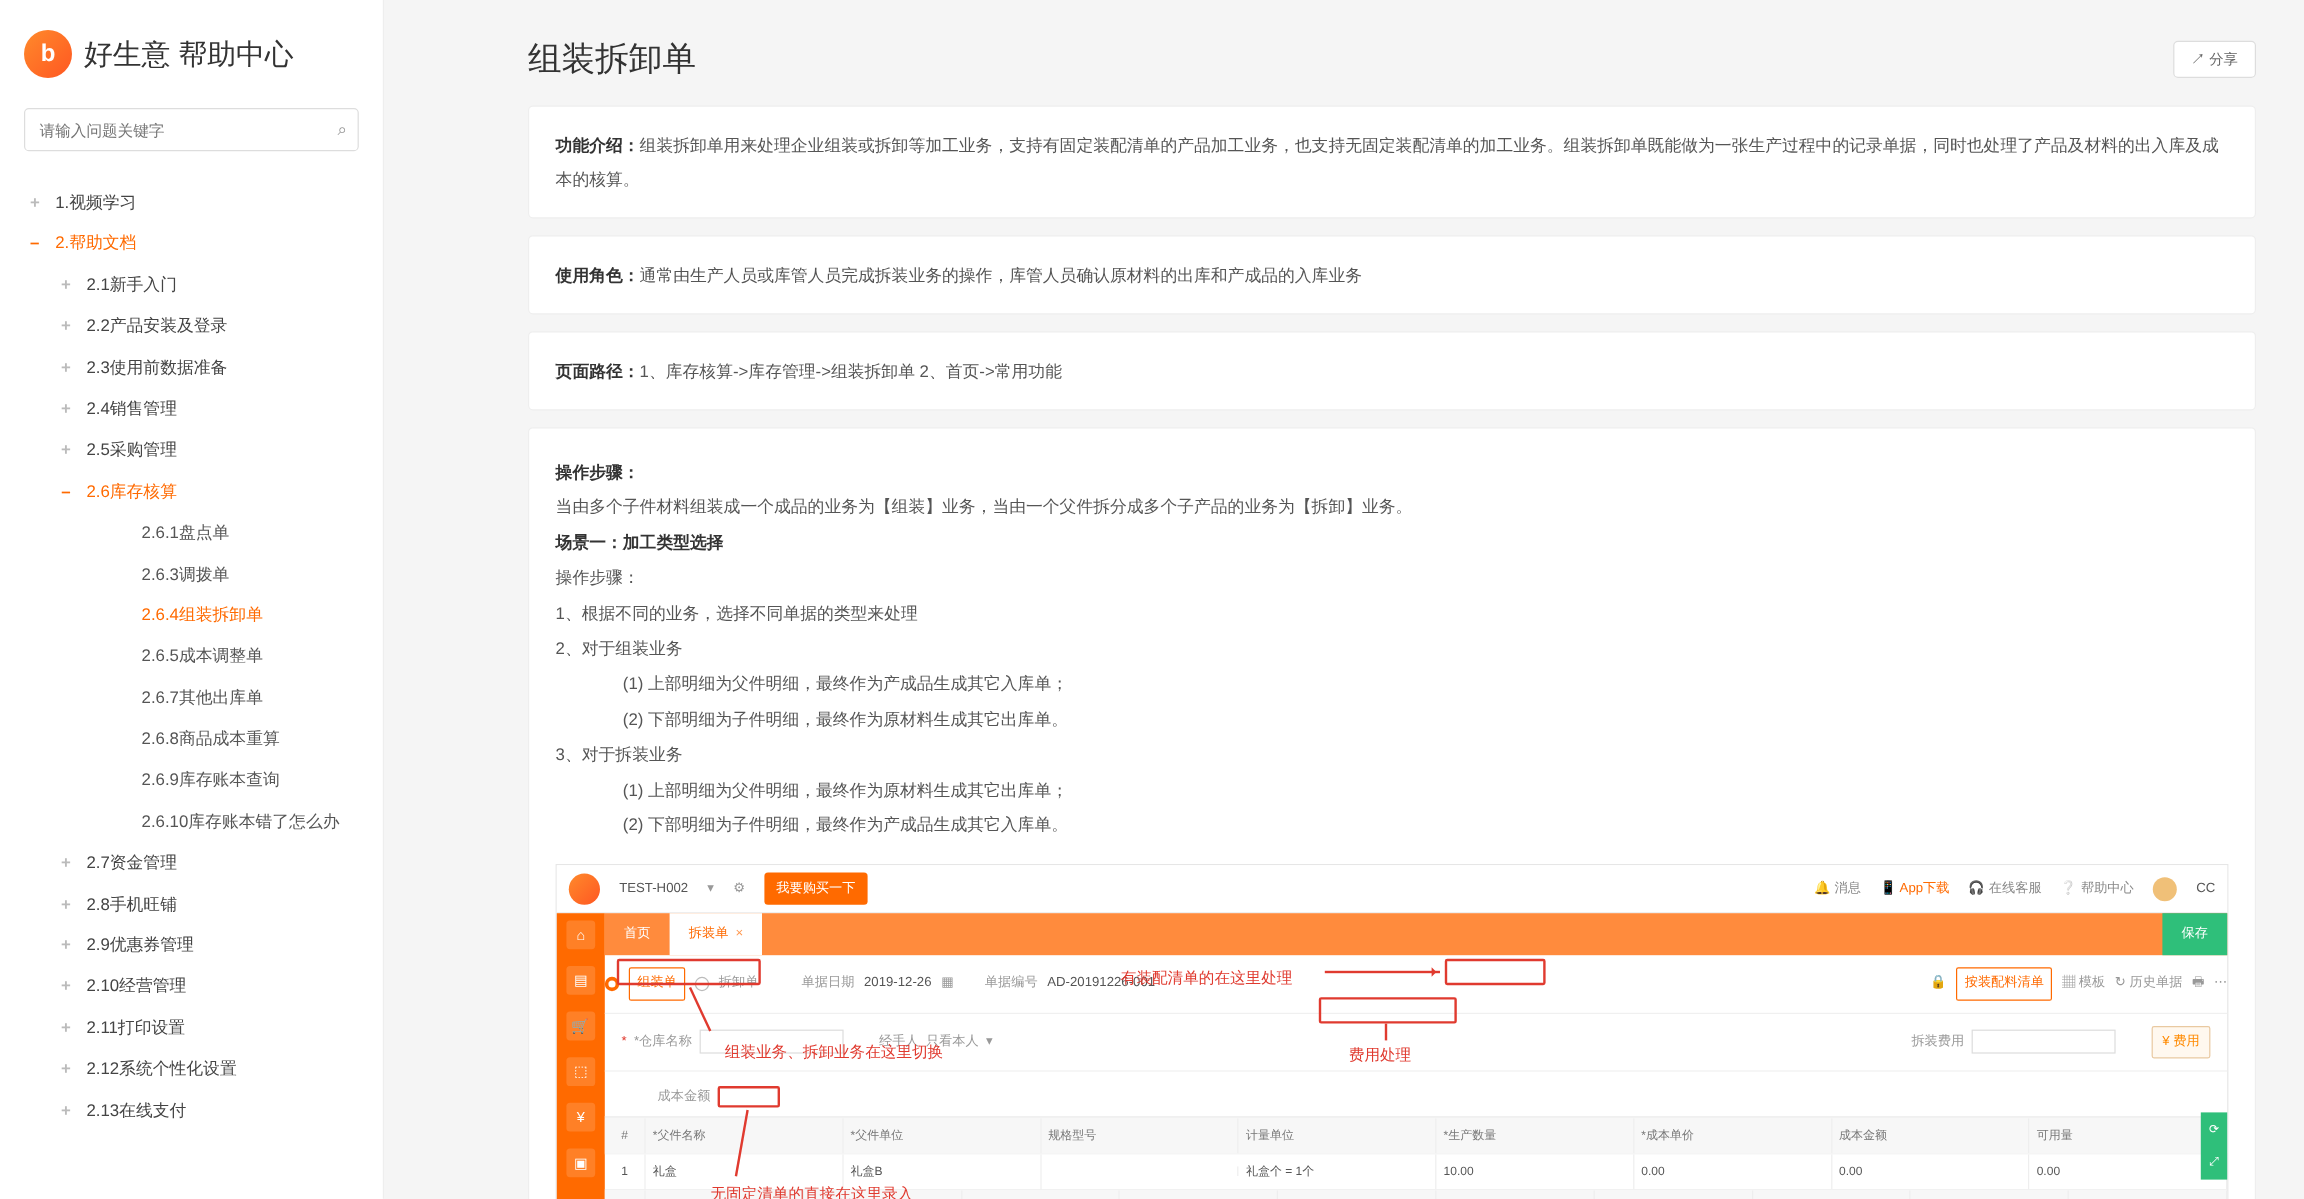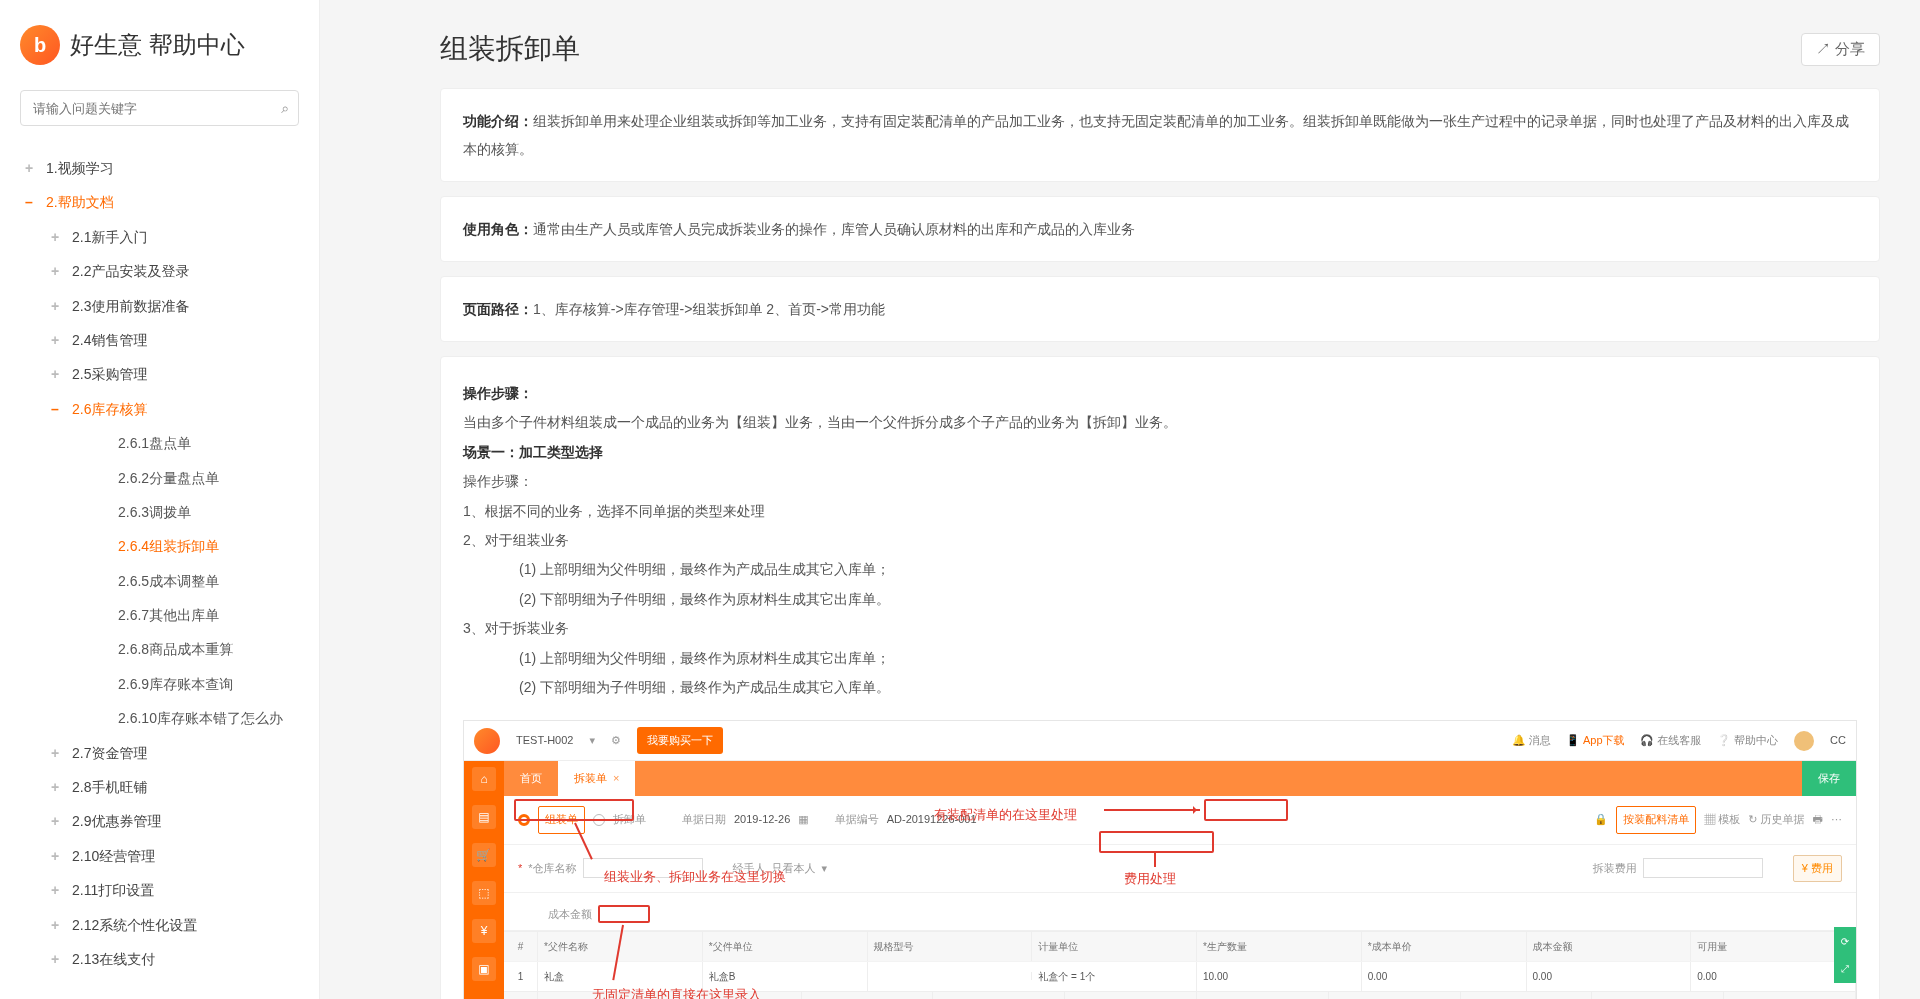--- a/index.html
+++ b/index.html
@@ -22,21 +22,21 @@
 .node.active .tog{color:#ff6a00;}
 .leaf{padding:6px 0 6px 46px;color:#555;cursor:pointer;}
 .leaf.sel{color:#ff6a00;}
 ul.sub{list-style:none;padding-left:26px;}
 ul.sub2{list-style:none;padding-left:26px;}
 
 
 .main{margin-left:320px;padding:30px 40px 60px 120px;max-width:1920px;}
 .header-row{display:flex;justify-content:space-between;align-items:center;margin-bottom:20px;}
 h1{font-size:28px;font-weight:400;color:#333;}
-.share-btn{border:1px solid #ddd;background:#fff;padding:6px 14px;border-radius:4px;font-size:15px;cursor:pointer;color:#666;}
+.share-btn{border:1px solid #ddd;background:#fff;padding:6px 14px;border-radius:4px;font-size:12px;cursor:pointer;color:#666;}
 .share-btn::before{content:"↗ ";}
 
 .card{background:#fff;border:1px solid #eee;border-radius:4px;padding:18px 22px;margin-bottom:14px;line-height:2;color:#555;}
 .card strong{color:#333;}
 
 .steps{background:#fff;border:1px solid #eee;border-radius:4px;padding:22px;line-height:2.1;color:#555;}
 .steps p{margin:0;}
 .steps b{color:#333;}
 .ind2{padding-left:56px;}
 
@@ -54,21 +54,21 @@
 .rail{width:40px;background:#ff6a00;display:flex;flex-direction:column;align-items:center;padding-top:6px;gap:14px;color:#fff;min-height:380px;}
 .rail .cell{width:24px;height:24px;display:flex;align-items:center;justify-content:center;border-radius:3px;background:rgba(255,255,255,.15);font-size:12px;}
 
 .panel{flex:1;position:relative;}
 .tabs{display:flex;background:#ff8b3d;color:#fff;}
 .tabs .t{padding:6px 16px;}
 .tabs .t.cur{background:#fff;color:#ff6a00;}
 .tabs .t .x{margin-left:6px;opacity:.7;}
 .tabs .r{margin-left:auto;background:#2fbf7a;color:#fff;padding:6px 16px;}
 
-.row1{display:flex;align-items:center;gap:8px;padding:10px 14px;border-bottom:1px solid #f0f0f0;flex-wrap:wrap;}
+.row1{display:flex;align-items:center;gap:8px;padding:10px 0;border-bottom:1px solid #f0f0f0;flex-wrap:wrap;}
 .radio-on{width:12px;height:12px;border-radius:50%;border:3px solid #ff6a00;display:inline-block;}
 .radio-off{width:12px;height:12px;border-radius:50%;border:1px solid #bbb;display:inline-block;}
 .tag-red{border:1px solid #ff6a00;color:#ff6a00;padding:1px 6px;border-radius:2px;}
 .muted{color:#999;}
 .box-red{position:absolute;border:2px solid #e03a2f;border-radius:2px;pointer-events:none;}
 .anno{position:absolute;color:#e03a2f;font-size:13px;font-weight:500;pointer-events:none;}
 .arrow{position:absolute;height:2px;background:#e03a2f;pointer-events:none;}
 .arrow::after{content:"";position:absolute;right:-1px;top:-3px;border:4px solid transparent;border-left-color:#e03a2f;}
 .line-d{position:absolute;background:#e03a2f;pointer-events:none;}
 
@@ -144,21 +144,20 @@
               <span>2.5采购管理</span>
             </div>
           </li>
         <li>
           <div class="node active">
               <span class="tog">–</span>
               <span>2.6库存核算</span>
             </div>
           <ul class="sub2">
             <li class="leaf">2.6.1盘点单</li>
-            <li class="leaf">2.6.2分量盘点单</li>
             <li class="leaf">2.6.3调拨单</li>
             <li class="leaf sel">2.6.4组装拆卸单</li>
             <li class="leaf">2.6.5成本调整单</li>
             <li class="leaf">2.6.7其他出库单</li>
             <li class="leaf">2.6.8商品成本重算</li>
             <li class="leaf">2.6.9库存账本查询</li>
             <li class="leaf">2.6.10库存账本错了怎么办</li>
           </ul>
         </li>
         <li>

